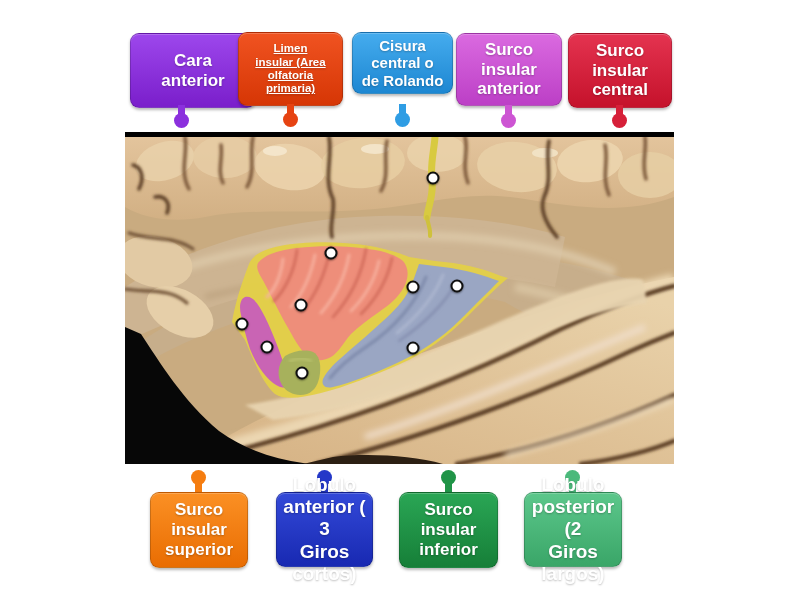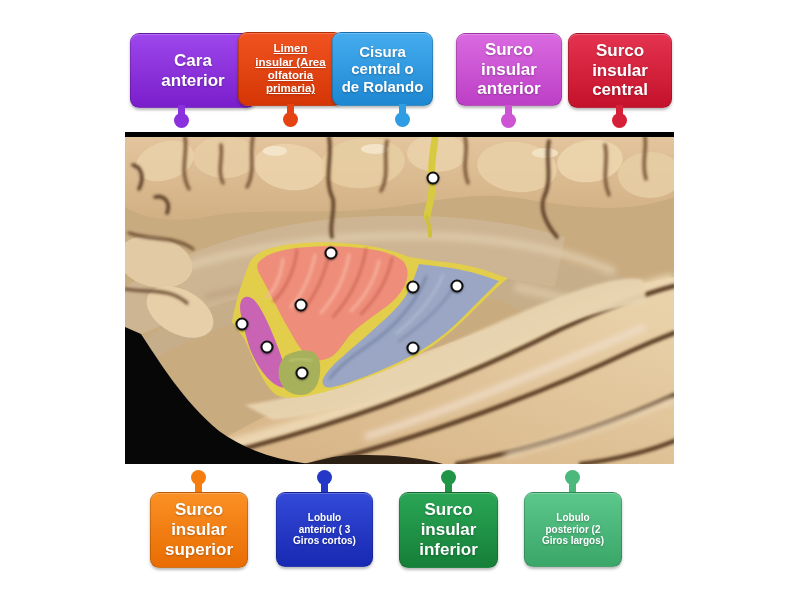--- a/index.html
+++ b/index.html
@@ -11,21 +11,21 @@
     position:absolute;
     border-radius:9px;
     display:flex;align-items:center;justify-content:center;
     text-align:center;color:#fff;font-weight:bold;
     box-shadow:0 2px 3px rgba(0,0,0,.28), inset 0 1px 0 rgba(255,255,255,.22);
     border:1px solid rgba(0,0,0,.18);
     box-sizing:border-box;
     cursor:grab;
   }
   .label-text{white-space:pre-line;line-height:1.16;text-shadow:0 1px 2px rgba(0,0,0,.25);padding:2px;}
-  .fs17{font-size:17px}.fs15{font-size:15px}.fs13{font-size:10px}.fs12{font-size:11.5px}
+  .fs17{font-size:17px}.fs15{font-size:15px}.fs13{font-size:19px}.fs12{font-size:11.5px}
 
   
   .pin{position:absolute;width:15px;display:flex;flex-direction:column;align-items:center;}
   .pin .stem{width:7px;height:9px;margin:-1px 0;}
   .pin .ball{width:15px;height:15px;border-radius:50%;}
 
   
   .photo-top-border{position:absolute;left:125px;top:132px;width:549px;height:5px;background:#000;}
   .photo{position:absolute;left:125px;top:137px;width:549px;height:327px;overflow:hidden;}
   .photo svg{display:block}
@@ -46,21 +46,21 @@
   <div class="label fs17" style="left: 130px; top: 33px; width: 126px; height: 75px; background: linear-gradient(rgb(157, 71, 236), rgb(122, 30, 203));">
     <span class="label-text">Cara
 anterior</span>
   </div>
   <div class="label fs12" style="left: 238px; top: 32px; width: 105px; height: 74px; background: linear-gradient(rgb(240, 83, 33), rgb(214, 54, 5)); text-decoration: underline;">
     <span class="label-text">Limen
 insular (Area
 olfatoria
 primaria)</span>
   </div>
-  <div class="label fs15" style="left: 332px; top: 32px; width: 101px; height: 74px; background: linear-gradient(rgb(69, 172, 238), rgb(29, 135, 210));">
+  <div class="label fs15" style="left: 352px; top: 32px; width: 101px; height: 62px; background: linear-gradient(rgb(69, 172, 238), rgb(29, 135, 210));">
     <span class="label-text">Cisura
 central o
 de Rolando</span>
   </div>
   <div class="label fs17" style="left: 456px; top: 33px; width: 106px; height: 73px; background: linear-gradient(rgb(218, 106, 224), rgb(188, 63, 198));">
     <span class="label-text">Surco
 insular
 anterior</span>
   </div>
   <div class="label fs17" style="left: 568px; top: 33px; width: 104px; height: 75px; background: linear-gradient(rgb(228, 51, 80), rgb(197, 18, 43));">

